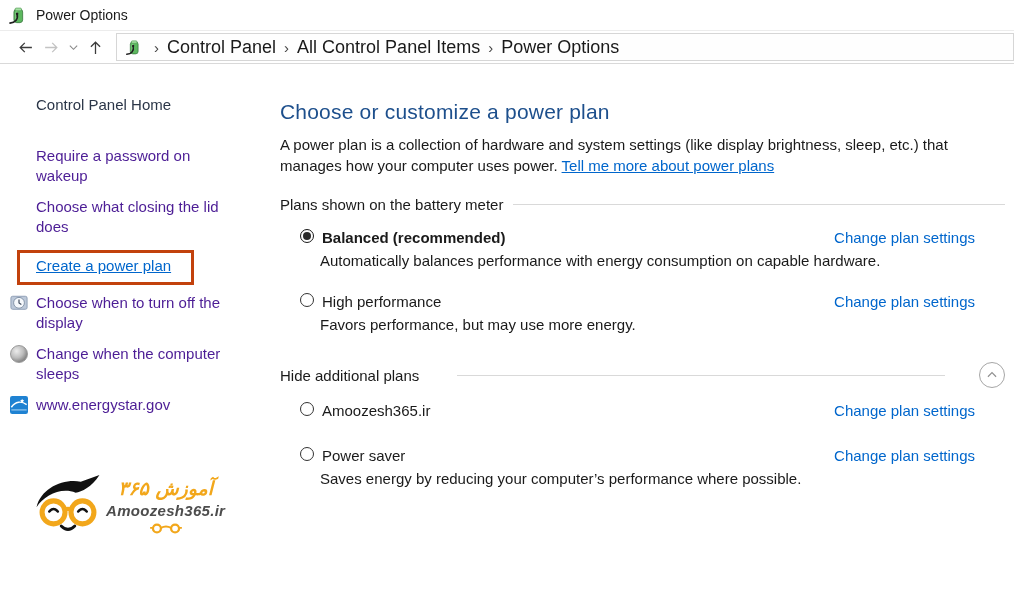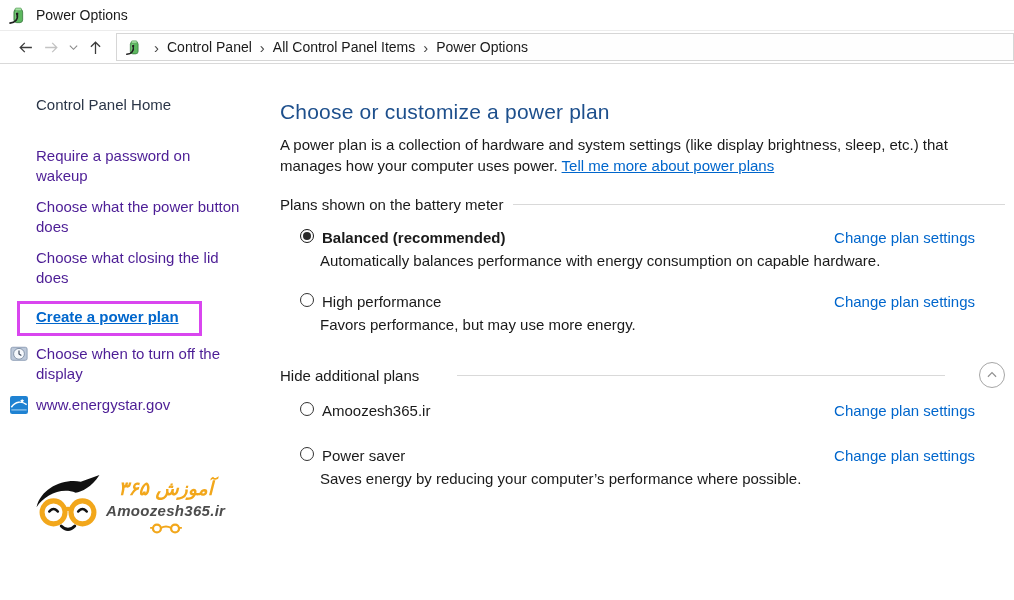--- a/index.html
+++ b/index.html
@@ -15,37 +15,37 @@
   .navbar { height:34px; display:flex; align-items:center; background:#fff;
     border-top:1px solid #ececec; border-bottom:1px solid #d9d9d9; padding-left:12px; }
   .nav-btn { width:26px; height:26px; display:flex; align-items:center; justify-content:center; }
   .nav-btn svg { width:17px; height:17px; }
   .nav-btn.small { width:18px; }
   .nav-btn.small svg { width:11px; height:11px; }
   .addressbar { flex:1; height:28px; margin-left:8px; border:1px solid #d6d6d6;
     background:#fefefe; display:flex; align-items:center; padding:0 6px; }
   .addressbar .crumb-icon { width:17px; height:17px; margin:0 4px 0 2px; }
   .crumb-sep { color:#444; font-size:15px; padding:0 8px; line-height:1; }
-  .crumb { font-size:14px; color:#1a1a1a; white-space:nowrap; cursor:default; }
+  .crumb { font-size:18px; color:#1a1a1a; white-space:nowrap; cursor:default; }
 
   
   .content { display:flex; height:535px; }
   .sidebar { width:255px; flex-shrink:0; padding:32px 0 14px 36px; position:relative; }
   .main { flex:1; padding:36px 9px 12px 25px; }
 
   
   .side-home { font-size:15px; color:#2b3648; margin-bottom:33px; cursor:default; }
   .side-item { position:relative; width:205px; font-size:15px; line-height:20px;
     color:#4c1d95; margin-bottom:11px; cursor:default; }
   .side-item .s-icon { position:absolute; left:-26px; top:1px; width:18px; height:18px; display:block; }
   .sphere-icon { border-radius:50%;
     background:radial-gradient(circle at 35% 32%, #ececec 0%, #bdbdbd 45%, #8a8a8a 72%, #6e6e6e 100%);
     border:1px solid #9a9a9a; }
-  .red-box { display:inline-block; border:3px solid #d946ef; padding:4px 20px 7px 16px;
-    margin:2px 0 8px -19px;font-weight:bold; }
+  .red-box { display:inline-block; border:3px solid #c2410c; padding:4px 20px 7px 16px;
+    margin:2px 0 8px -19px; }
   .red-box a { color:#0066cc; text-decoration:underline; font-size:15px; cursor:pointer; }
 
   
   .logo { margin-top:56px; margin-left:-2px; width:205px; }
   .logo-row { display:flex; align-items:flex-start;font-style:italic; }
   .logo-face { width:68px; height:64px; flex-shrink:0; }
   .logo-texts { margin-left:4px; margin-top:6px; display:flex; flex-direction:column; align-items:center; }
   .brand-fa { font-family:"DejaVu Sans", sans-serif; direction:rtl; font-size:19px;
     font-weight:bold; color:#f2a71b; line-height:22px; }
   .brand-en { font-size:15px; font-weight:bold; color:#4d4d4d; letter-spacing:.3px; margin-top:3px; }
@@ -132,38 +132,38 @@
     <span class="crumb">Power Options</span>
   </div>
 </div>
 
 <div class="content">
 
   <div class="sidebar">
     <div class="side-home">Control Panel Home</div>
 
     <div class="side-item">Require a password on wakeup</div>
-    <div class="side-item">Choose what the power button does</div>
     <div class="side-item">Choose what closing the lid does</div>
 
     <div class="red-box">
       <a>Create a power plan</a>
     </div>
 
     <div class="side-item">
       <svg class="s-icon" viewBox="0 0 20 20">
         <rect x="1" y="2.5" width="18" height="14.5" rx="2" fill="#bcc8d9" stroke="#8a9bb2" stroke-width="1"></rect>
         <circle cx="10" cy="9.8" r="6" fill="#f5f8fc" stroke="#7d8da3" stroke-width="1"></circle>
         <path d="M10 6.2 V10 L12.6 11.6" stroke="#3e4a5c" stroke-width="1.3" fill="none"></path>
       </svg>
       <span>Choose when to turn off the display</span>
     </div>
 
     <div class="side-item">
       <span class="s-icon sphere-icon"></span>
+      <span>Change when the computer sleeps</span>
     </div>
 
     <div class="side-item">
       <svg class="s-icon" viewBox="0 0 20 20">
         <rect width="20" height="20" rx="2.5" fill="#1f82d2"></rect>
         <path d="M1.5 12.5 C6 5.5, 13 5.5, 18.5 9.5" stroke="#ffffff" stroke-width="1.6" fill="none"></path>
         <path d="M1.5 15.5 H18.5" stroke="#bfe0f8" stroke-width="1" fill="none"></path>
         <path d="M13.5 3 l.7 1.5 1.6.2-1.2 1.1.3 1.6-1.4-.8-1.4.8.3-1.6-1.2-1.1 1.6-.2z" fill="#fff"></path>
       </svg>
       <span>www.energystar.gov</span>

